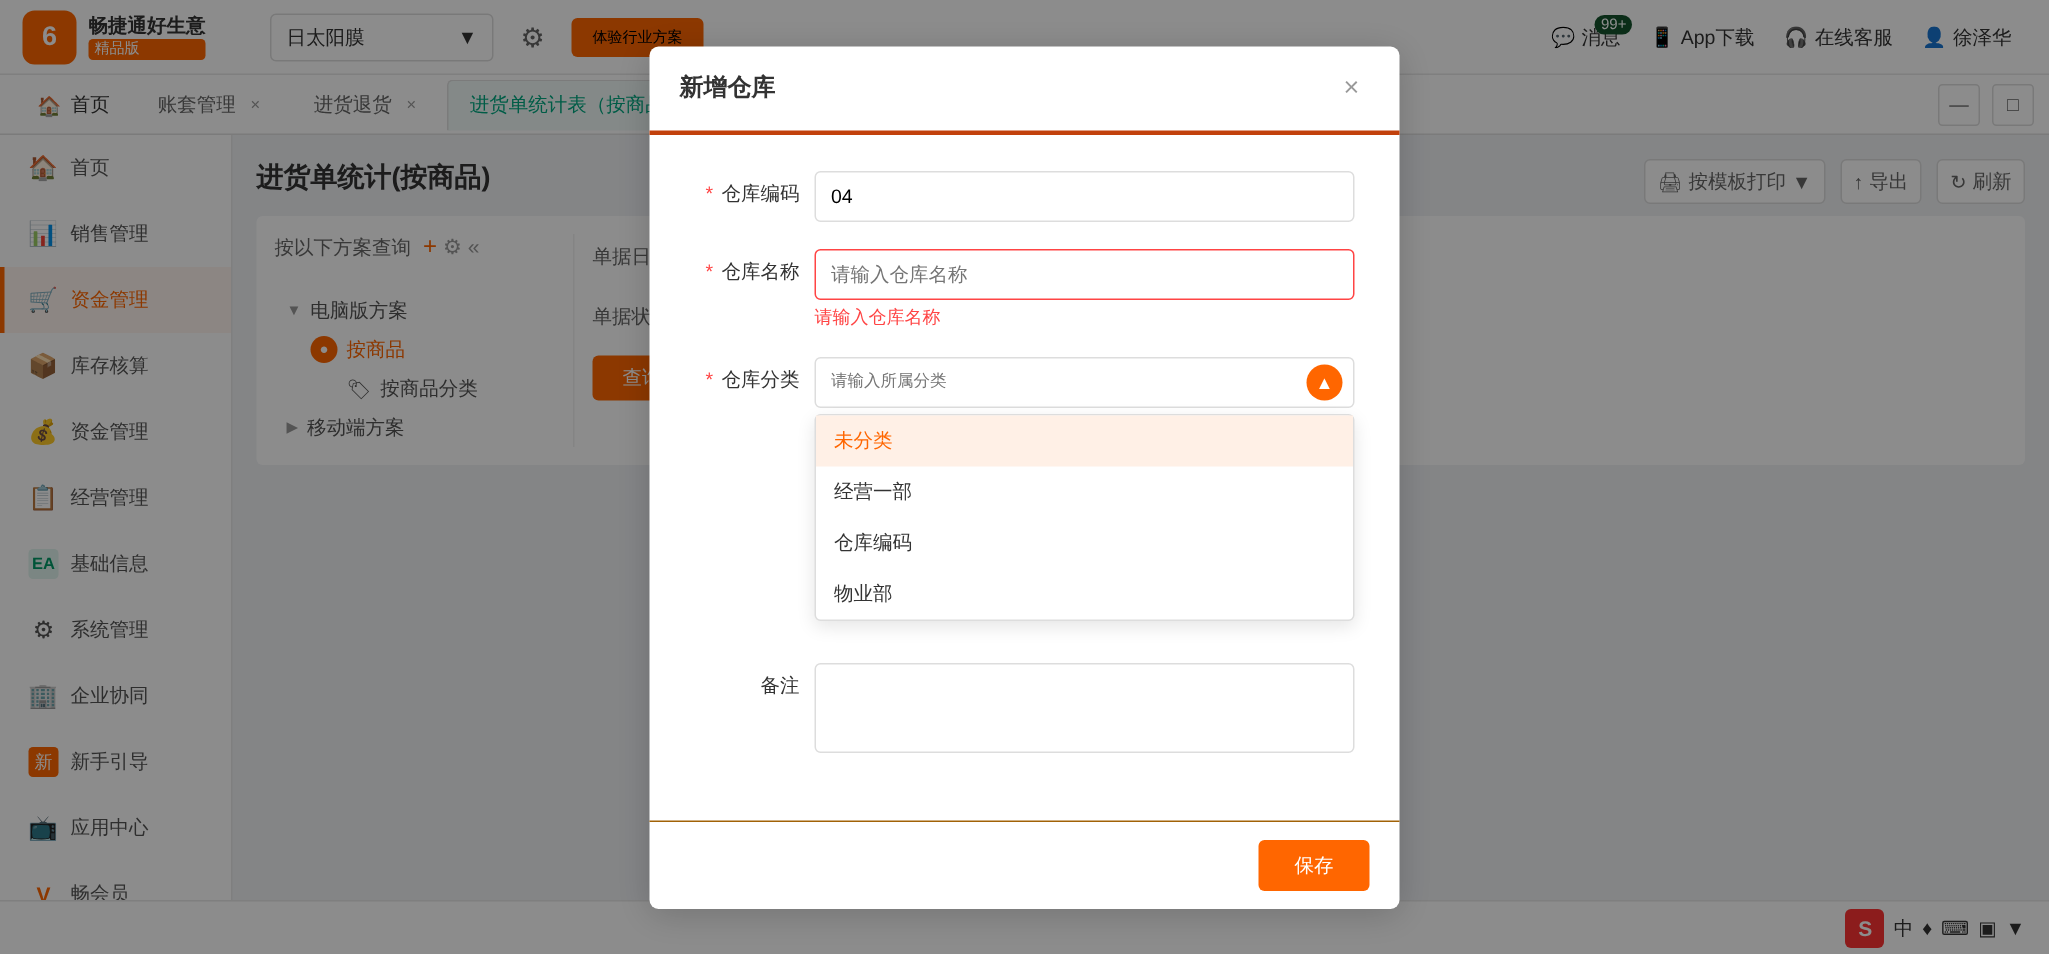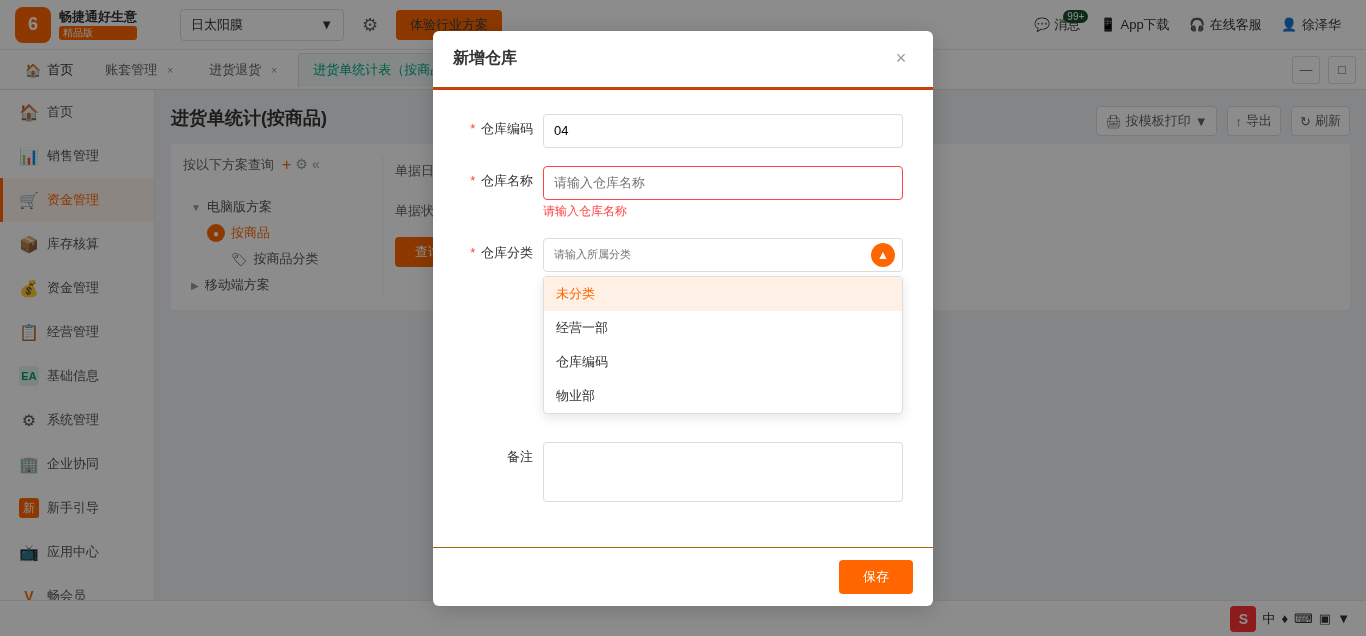--- a/index.html
+++ b/index.html
@@ -42,21 +42,21 @@
     }
 
     .nav-search-area {
       flex: 1;
       display: flex;
       align-items: center;
       gap: 10px;
       padding: 0 15px;
     }
     .nav-store-select {
-      width: 164px;
+      width: 149px;
       height: 32px;
       border: 1px solid #ddd;
       border-radius: 4px;
       display: flex;
       align-items: center;
       justify-content: space-between;
       padding: 0 10px;
       cursor: pointer;
       background: #fff;
       color: #333;
@@ -64,26 +64,26 @@
     }
     .nav-settings-icon {
       width: 32px; height: 32px;
       display: flex; align-items: center; justify-content: center;
       cursor: pointer;
       color: #666;
       font-size: 18px;
     }
     .nav-trial-btn {
       background: #ff6600;
-      color: #404040;
+      color: #000000;
       border: none;
       border-radius: 4px;
       padding: 6px 14px;
       cursor: pointer;
-      font-size: 13px;
+      font-size: 10px;
     }
 
     .nav-right-area {
       display: flex;
       align-items: center;
       gap: 20px;
       padding-right: 15px;
     }
     .nav-msg {
       display: flex; align-items: center; gap: 4px;

